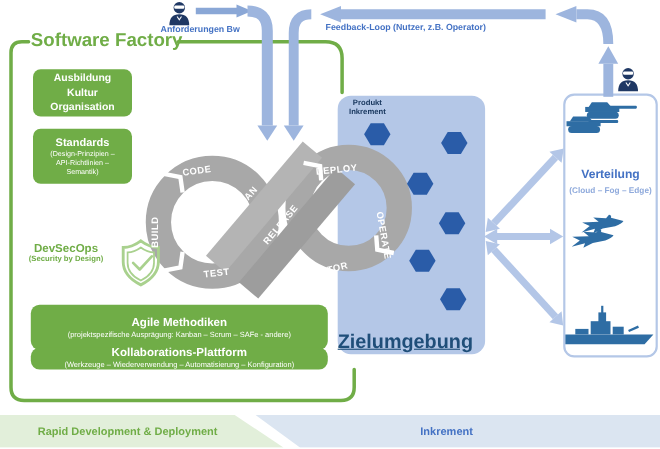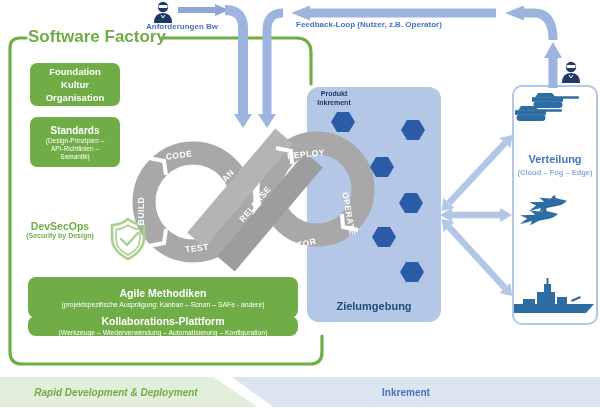--- a/index.html
+++ b/index.html
@@ -135,21 +135,21 @@
     <path d="M58 22 l9 -4 l.9 1.9 l-9 4 z"></path>
   </g>
 </svg>
 
 <div class="abs" style="left:28px;top:27px;font-size:17px;font-weight:bold;color:#70ad47;white-space:nowrap;">Software Factory</div>
 
 <div class="abs bluetext" style="left:146px;top:22px;font-size:8px;white-space:nowrap;">Anforderungen Bw</div>
 <div class="abs bluetext" style="left:296px;top:20px;font-size:8px;white-space:nowrap;">Feedback-Loop (Nutzer, z.B. Operator)</div>
 
 <div class="gbox" style="left:30px;top:63px;width:90px;height:43px;">
-  <span class="t" style="font-size:9.5px;line-height:13px;">Foundation</span>
+  <span class="t" style="font-size:9.5px;line-height:13px;">Ausbildung</span>
   <span class="t" style="font-size:9.5px;line-height:13px;">Kultur</span>
   <span class="t" style="font-size:9.5px;line-height:13px;">Organisation</span>
 </div>
 
 <div class="gbox" style="left:30px;top:117px;width:90px;height:50px;">
   <span class="t" style="font-size:10px;line-height:13px;">Standards</span>
   <span style="font-size:6.5px;line-height:8px;">(Design-Prinzipien –</span>
   <span style="font-size:6.5px;line-height:8px;">API-Richtlinien –</span>
   <span style="font-size:6.5px;line-height:8px;">Semantik)</span>
 </div>
@@ -176,27 +176,27 @@
 <span class="stage" style="left:255px;top:204px;--r:-50deg;">RELEASE</span>
 <span class="stage" style="left:306px;top:154px;--r:-6deg;">DEPLOY</span>
 <span class="stage" style="left:349px;top:214px;--r:80deg;">OPERATE</span>
 <span class="stage" style="left:295px;top:246px;--r:-14deg;">MONITOR</span>
 
 <div class="abs center" style="left:304px;top:89px;width:60px;color:#17365d;font-size:7px;font-weight:bold;line-height:9px;">
   <div>Produkt</div>
   <div>Inkrement</div>
 </div>
 
-<div class="abs center" style="left:307px;top:300px;width:134px;font-size:11px;font-weight:bold;color:#1f4e79;">Zielumgebung</div>
+<div class="abs center" style="left:307px;top:300px;width:111px;font-size:18px;font-weight:bold;color:#1f4e79;text-decoration:underline;">Zielumgebung</div>
 
 <div class="abs center" style="left:512px;top:153px;width:86px;font-size:11px;font-weight:bold;color:#4472c4;">Verteilung</div>
 <div class="abs center" style="left:508px;top:168px;width:94px;font-size:7.5px;color:#8faadc;font-weight:bold;">(Cloud – Fog – Edge)</div>
 
 <div class="abs" style="left:0;top:377px;width:258px;height:30px;background:#e2efda;
             clip-path:polygon(0 0,213px 0,258px 100%,0 100%);
-            display:flex;align-items:center;justify-content:center;font-style:italic;">
+            display:flex;align-items:center;justify-content:center;">
   <span style="font-size:10px;font-weight:bold;color:#70ad47;padding-right:26px;">Rapid Development &amp; Deployment</span>
 </div>
 <div class="abs" style="left:232px;top:377px;width:368px;height:30px;background:#dbe5f1;
             clip-path:polygon(0 0,100% 0,100% 100%,41px 100%);
             display:flex;align-items:center;justify-content:center;">
   <span style="font-size:10px;font-weight:bold;color:#4472c4;padding-right:20px;">Inkrement</span>
 </div>
 
 </body></html>

